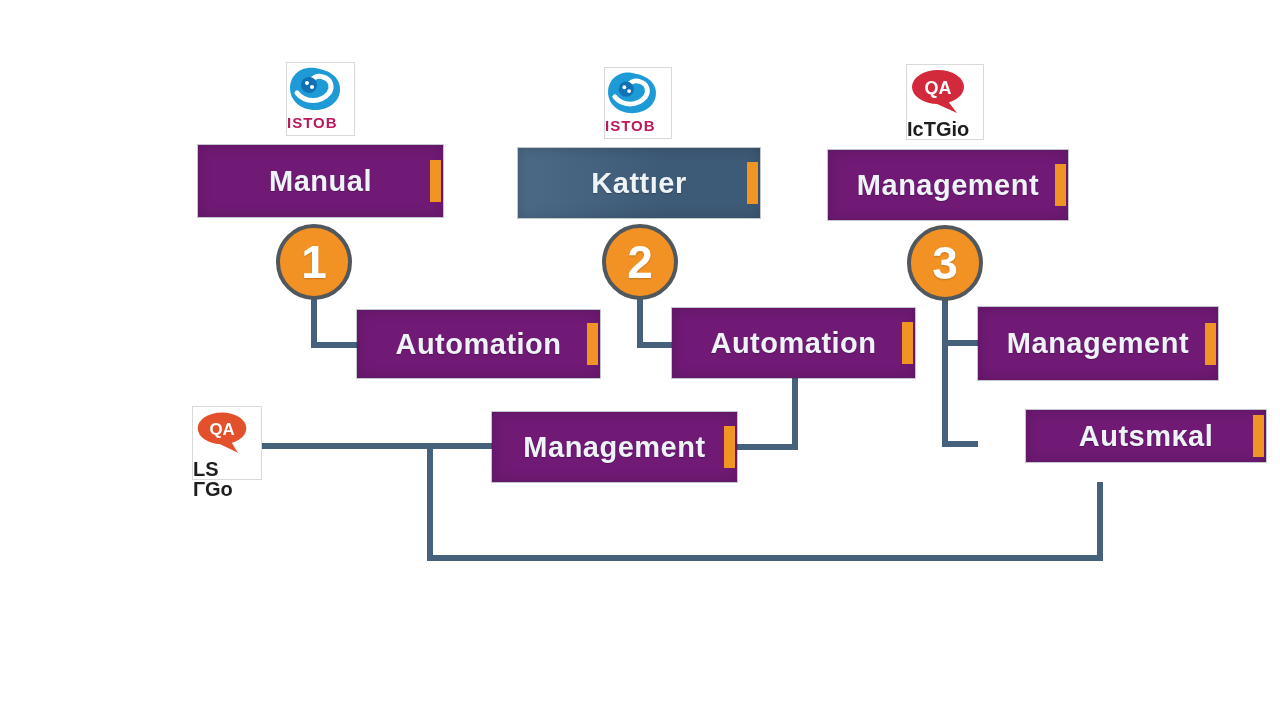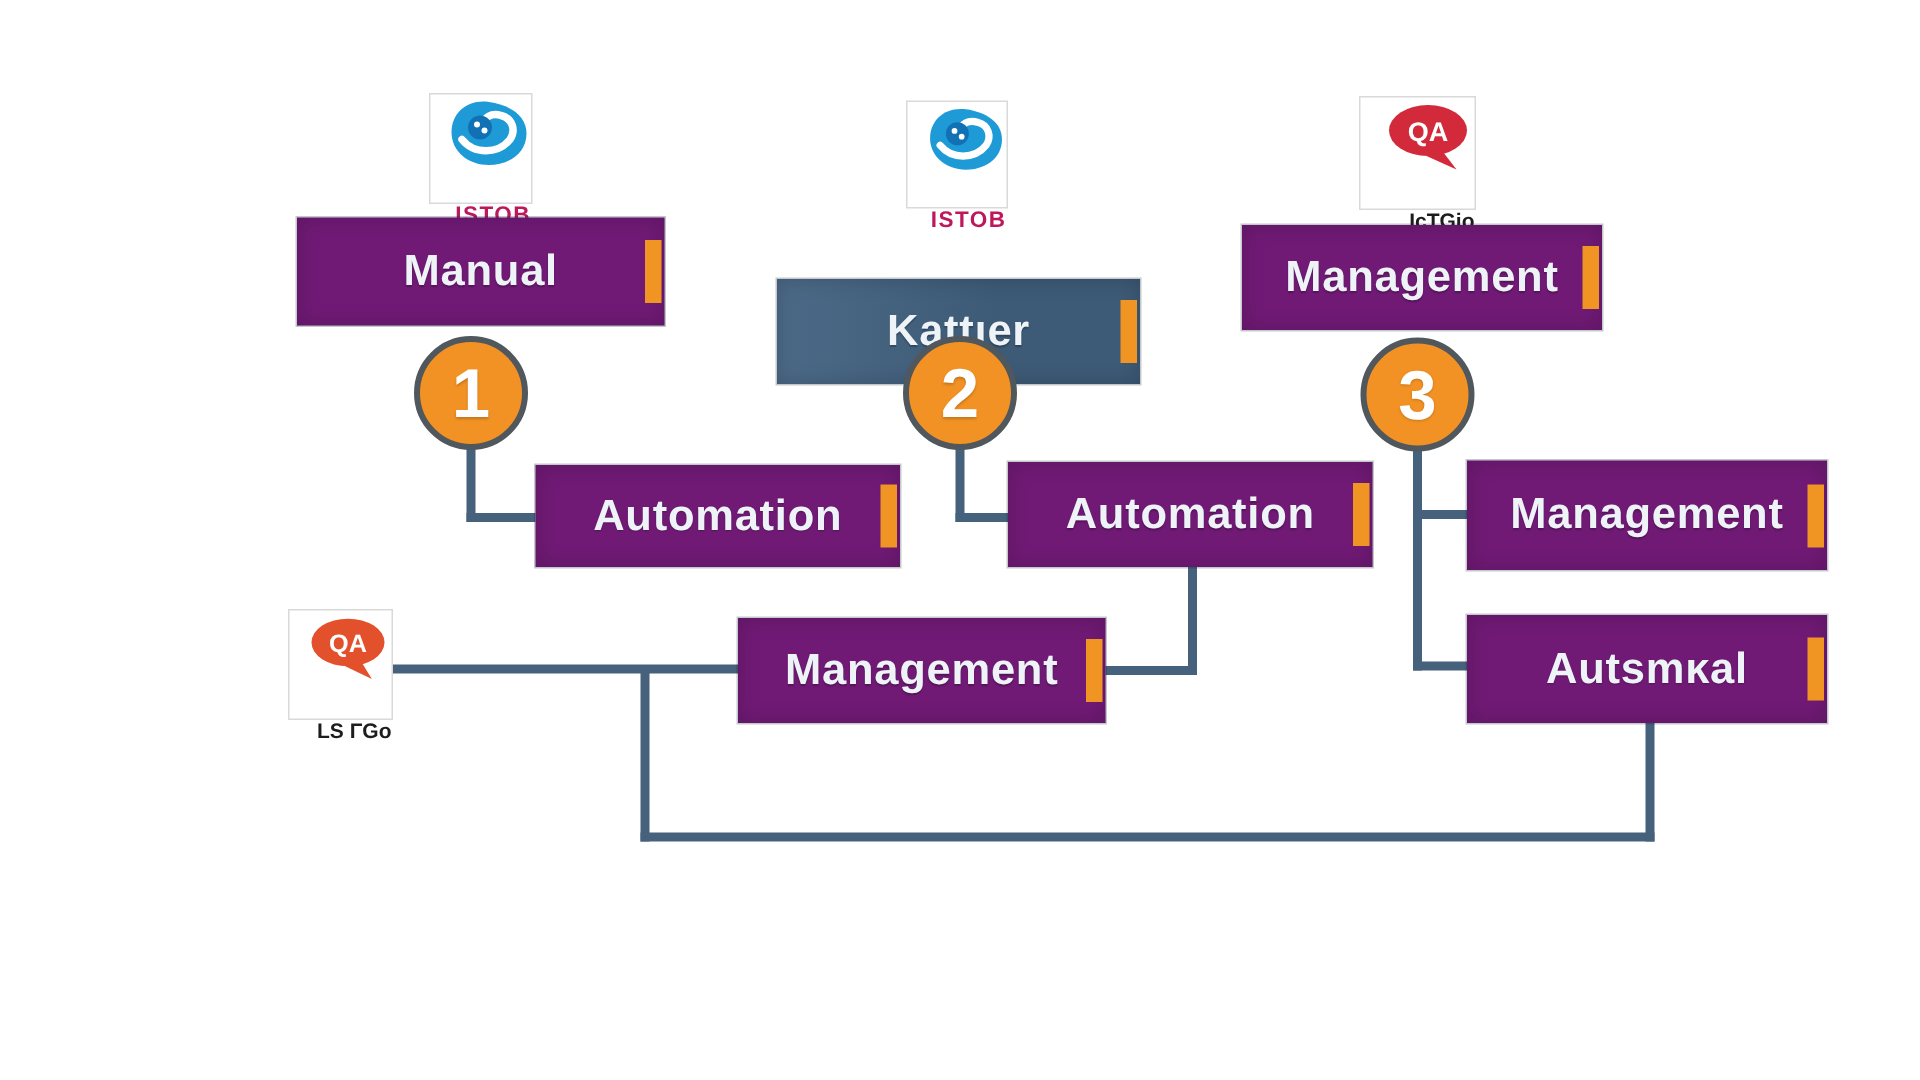--- a/index.html
+++ b/index.html
@@ -8,45 +8,45 @@
     font-family:"Liberation Sans","DejaVu Sans",sans-serif;overflow:hidden;
   }
   
   .fbox{
     position:absolute;background:#701a75;color:#eef3f7;
     display:flex;align-items:center;justify-content:center;
     font-weight:bold;font-size:29px;letter-spacing:.5px;
     box-shadow:inset 0 0 14px rgba(0,0,0,.18), 0 0 0 1px rgba(20,35,50,.25);
     text-shadow:0 1px 1px rgba(0,0,0,.25);
   }
-  .fbox.light{background:linear-gradient(90deg,#4c6a87 0%,#3d5a76 60%);margin-top:38px;}
+  .fbox.light{background:linear-gradient(90deg,#4c6a87 0%,#3d5a76 60%);}
   .accent{
     position:absolute;right:2px;top:50%;transform:translateY(-50%);
     width:11px;height:42px;background:#f09523;
   }
   
   .numcircle{
     position:absolute;width:68px;height:68px;border-radius:50%;
     background:#f39224;border:4px solid #50575d;color:#ffffff;
     display:flex;align-items:center;justify-content:center;
     font-weight:bold;font-size:46px;text-shadow:0 1px 2px rgba(0,0,0,.2);
   }
   
   .line{position:absolute;background:#46617c;}
   
   .logo-card{
     position:absolute;background:#ffffff;border:1px solid #d9d9d9;
-    display:flex;flex-direction:column;align-items:flex-end;justify-content:flex-start;
-    box-sizing:border-box;padding-top:2px;gap:20px;
+    display:flex;flex-direction:column;align-items:flex-start;justify-content:flex-start;
+    box-sizing:border-box;padding-top:2px;
   }
   .logo-caption{
     font-weight:bold;color:#be185d;font-size:15px;letter-spacing:1px;
     line-height:1;margin-top:-2px;
   }
-  .logo-caption.hand{color:#1d1d1d;font-size:14px;letter-spacing:0;}
+  .logo-caption.hand{color:#1d1d1d;font-size:20px;letter-spacing:0;}
 </style>
 </head>
 <body>
 
 <div id="canvas">
 
   <div class="line" style="left:311px;top:298px;width:6px;height:50px;"></div>
   <div class="line" style="left:311px;top:342px;width:46px;height:6px;"></div>
 
   <div class="line" style="left:637px;top:298px;width:6px;height:50px;"></div>
@@ -151,18 +151,18 @@
   <div class="fbox" style="left:978px;top:307px;width:240px;height:73px;">
     <span>Management</span>
     <span class="accent"></span>
   </div>
 
   <div class="fbox" style="left:492px;top:412px;width:245px;height:70px;">
     <span>Management</span>
     <span class="accent"></span>
   </div>
 
-  <div class="fbox" style="left:978px;top:410px;width:240px;height:72px;">
+  <div class="fbox" style="left:1026px;top:410px;width:240px;height:52px;">
     <span>Autsmĸal</span>
     <span class="accent"></span>
   </div>
 
 </div>
 
 </body></html>

